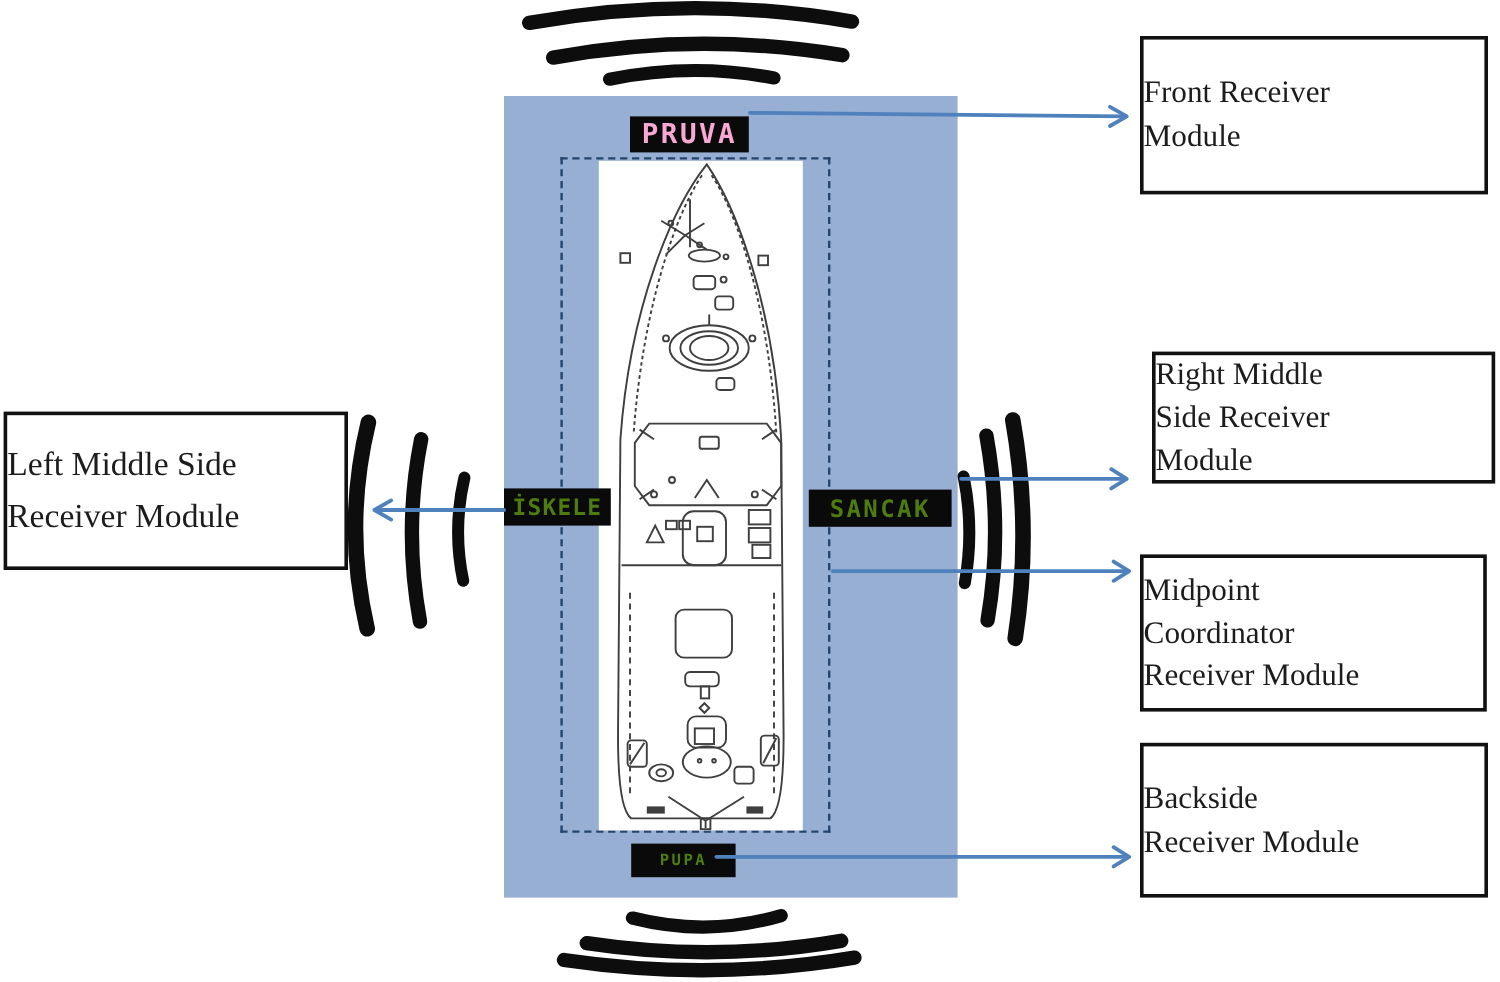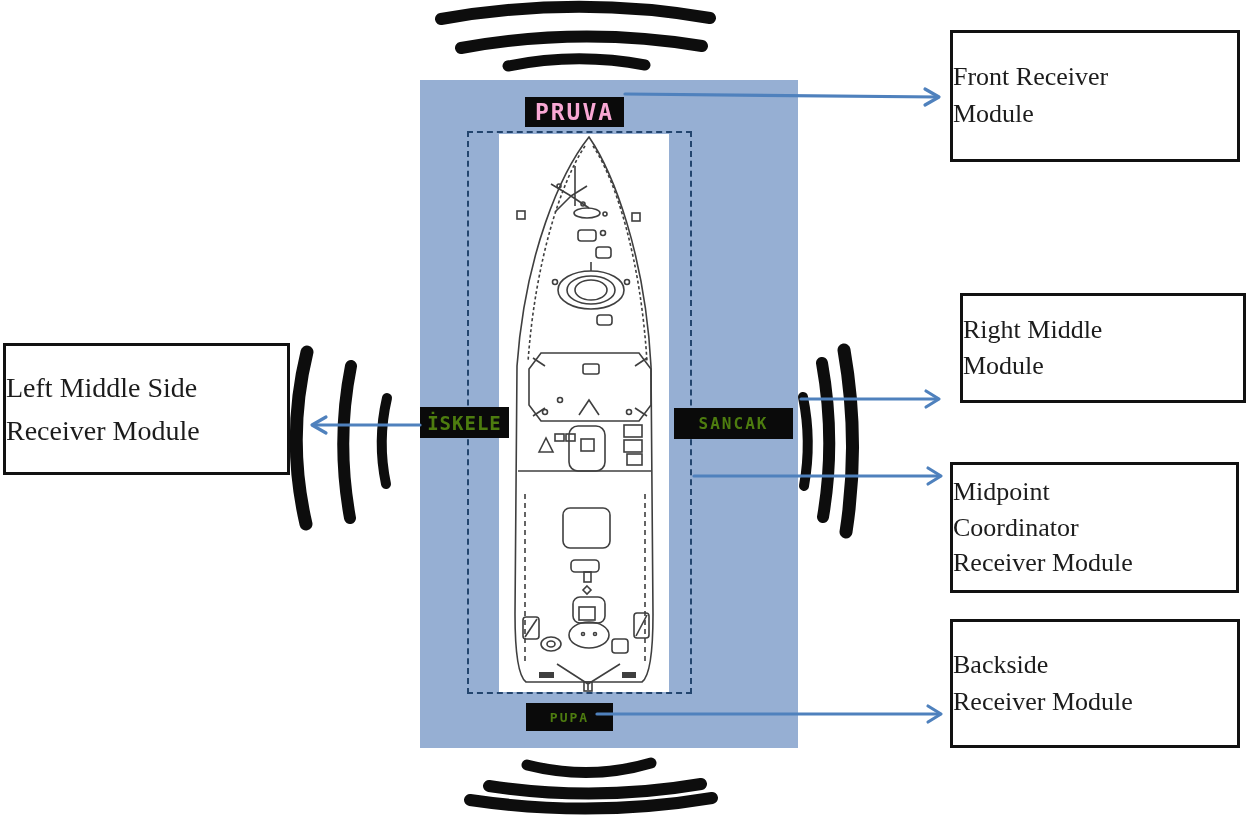--- a/index.html
+++ b/index.html
@@ -94,29 +94,30 @@
         <path class="ship-line" d="M 137 502 L 148 481"></path>
       <path class="ship-line" d="M 58 530 L 89 550 M 121 530 L 89 550 M 89 550 L 89 556" stroke-width="2.2"></path>
       <rect x="40" y="538" width="15" height="6" fill="#3f3f3f"></rect>
         <rect x="123" y="538" width="14" height="6" fill="#3f3f3f"></rect>
       <rect class="ship-line" x="85" y="548" width="8" height="9"></rect>
     </svg>
   </div>
 
   <div class="ship-label red" style="left:525px;top:97px;width:99px;height:30px;font-size:23px;">PRUVA</div>
   <div class="ship-label" style="left:420px;top:407px;width:89px;height:31px;font-size:19px;letter-spacing:1px;">İSKELE</div>
-  <div class="ship-label" style="left:674px;top:408px;width:119px;height:31px;font-size:16px;">SANCAK</div>
+  <div class="ship-label" style="left:674px;top:408px;width:119px;height:31px;font-size:20px;">SANCAK</div>
   <div class="ship-label" style="left:526px;top:703px;width:87px;height:28px;font-size:13px;">PUPA</div>
 
   <div class="module-box" style="left:950px;top:30px;width:290px;height:132px;">
     <span>Front Receiver</span>
     <span>Module</span>
   </div>
   <div class="module-box" style="left:960px;top:293px;width:286px;height:110px;line-height:1.38;">
     <span>Right Middle</span>
+    <span>Side Receiver</span>
     <span>Module</span>
   </div>
   <div class="module-box" style="left:950px;top:462px;width:289px;height:131px;line-height:1.38;">
     <span>Midpoint</span>
     <span>Coordinator</span>
     <span>Receiver Module</span>
   </div>
   <div class="module-box" style="left:950px;top:619px;width:290px;height:129px;">
     <span>Backside</span>
     <span>Receiver Module</span>

